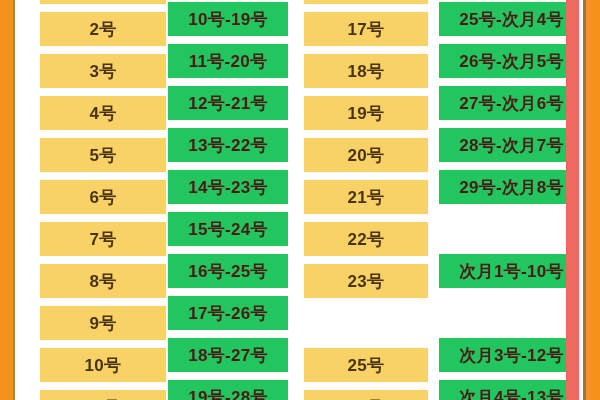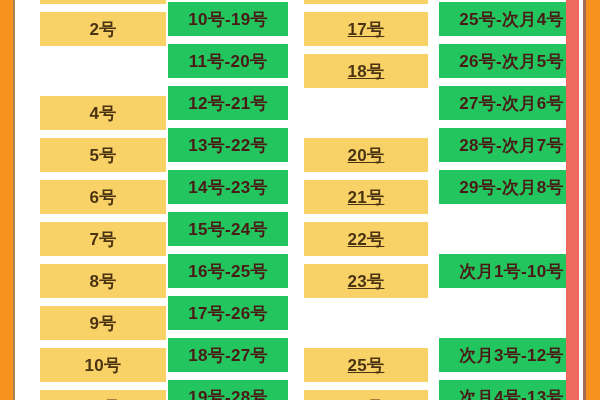--- a/index.html
+++ b/index.html
@@ -56,21 +56,21 @@
     font-size:17px;font-weight:bold;letter-spacing:.3px;
     color:#4a2c13;white-space:nowrap;
     box-sizing:border-box;
   }
   .cell.yellow{background:#F8D266;color:#4a3312;}
   .cell.red{background:#22c55e;color:#4a1a16;margin-top:32px;}
 
   
   .c0{left:22px;width:126px;}
   .c1{left:150px;width:120px;}
-  .c2{left:286px;width:124px;text-decoration:underline;}
+  .c2{left:286px;width:124px;}
   .c3{left:421px;width:145px;}
 
   
   .gutter{
     position:absolute;top:0;height:400px;background:#ffffff;z-index:20;
   }
   .g0{left:0px;width:22px;}
   .g1{left:148px;width:2px;}
   .g2{left:270px;width:16px;}
   .g3{left:410px;width:11px;}
@@ -88,27 +88,29 @@
           <div class="cell yellow c2">16号</div>
           <div class="cell red c3">25号-次月4号</div>
         </div>
         <div class="row" style="top: 12px;">
           <div class="cell yellow c0">2号</div>
           <div class="cell red c1">11号-20号</div>
           <div class="cell yellow c2">17号</div>
           <div class="cell red c3">26号-次月5号</div>
         </div>
         <div class="row" style="top: 54px;">
+          <div class="cell yellow c0">3号</div>
           <div class="cell red c1">12号-21号</div>
           <div class="cell yellow c2">18号</div>
           <div class="cell red c3">27号-次月6号</div>
         </div>
         <div class="row" style="top: 96px;">
           <div class="cell yellow c0">4号</div>
           <div class="cell red c1">13号-22号</div>
+          <div class="cell yellow c2">19号</div>
           <div class="cell red c3">28号-次月7号</div>
         </div>
         <div class="row" style="top: 138px;">
           <div class="cell yellow c0">5号</div>
           <div class="cell red c1">14号-23号</div>
           <div class="cell yellow c2">20号</div>
           <div class="cell red c3">29号-次月8号</div>
         </div>
         <div class="row" style="top: 180px;">
           <div class="cell yellow c0">6号</div>

